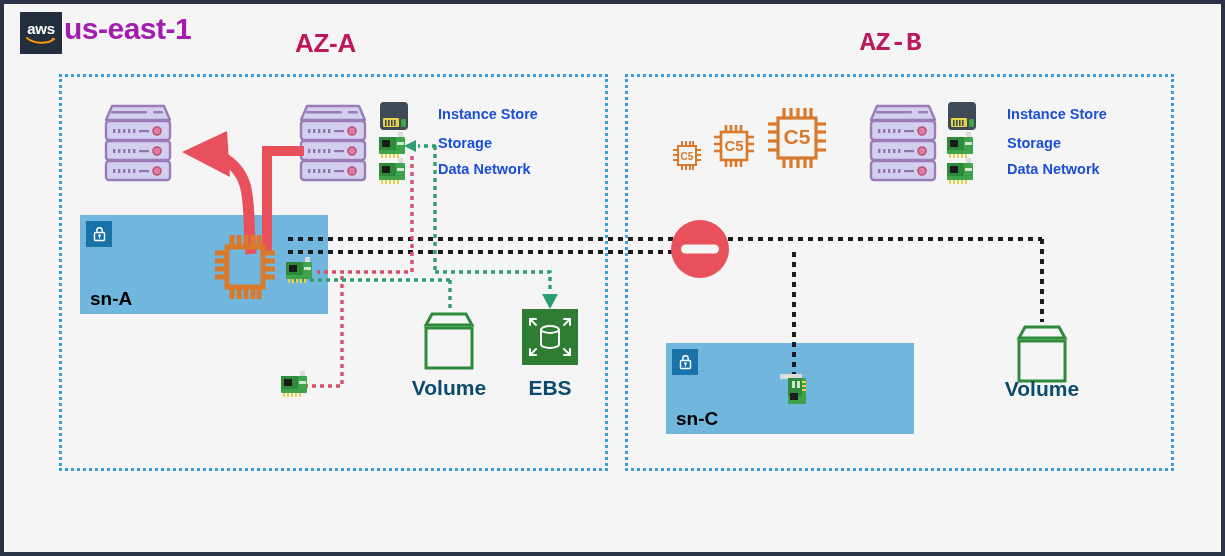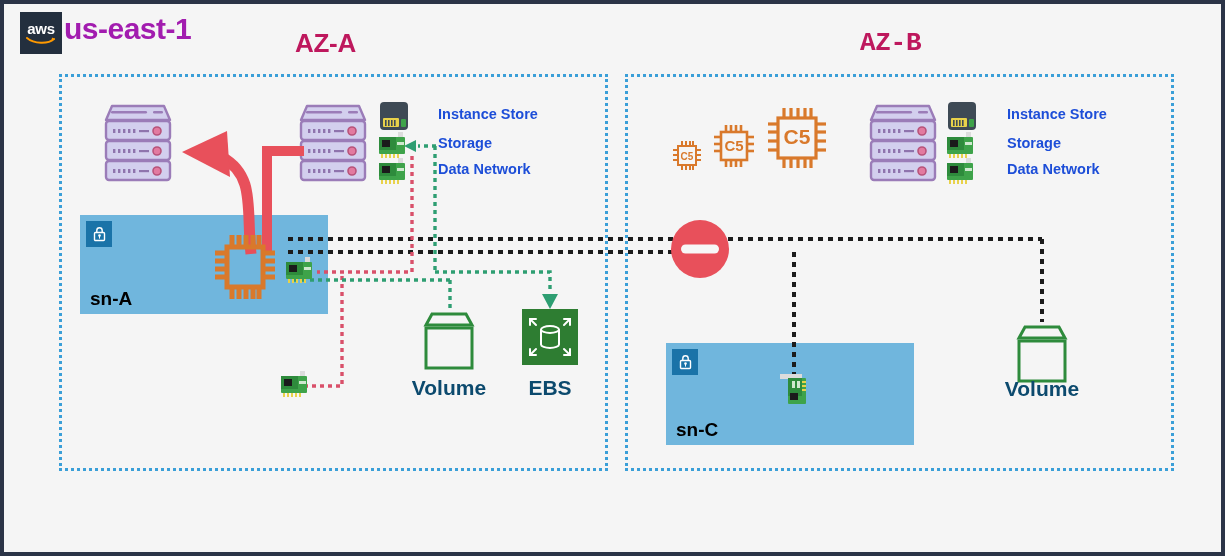--- a/index.html
+++ b/index.html
@@ -87,21 +87,21 @@
         <rect x="2.5" y="6.5" width="10" height="8" rx="1" fill="none" stroke="#ffffff" stroke-width="1.4"></rect>
         <path d="M4.8,6.5 L4.8,4.4 A2.7,2.7 0 0 1 10.2,4.4 L10.2,6.5" fill="none" stroke="#ffffff" stroke-width="1.4"></path>
         <circle cx="7.5" cy="9.6" r="1.3" fill="#ffffff"></circle>
         <rect x="7" y="10" width="1" height="2.6" fill="#ffffff"></rect>
       </svg>
     </div>
     <div class="subnet-label">sn-A</div>
   </div>
 
 
-  <div class="abs subnet" style="left:662px;top:339px;width:248px;height:102px;">
+  <div class="abs subnet" style="left:662px;top:339px;width:248px;height:91px;">
     <div class="lock-badge">
       <svg width="15" height="16" viewBox="0 0 15 16">
         <rect x="2.5" y="6.5" width="10" height="8" rx="1" fill="none" stroke="#ffffff" stroke-width="1.4"></rect>
         <path d="M4.8,6.5 L4.8,4.4 A2.7,2.7 0 0 1 10.2,4.4 L10.2,6.5" fill="none" stroke="#ffffff" stroke-width="1.4"></path>
         <circle cx="7.5" cy="9.6" r="1.3" fill="#ffffff"></circle>
         <rect x="7" y="10" width="1" height="2.6" fill="#ffffff"></rect>
       </svg>
     </div>
     <div class="subnet-label">sn-C</div>
   </div>

